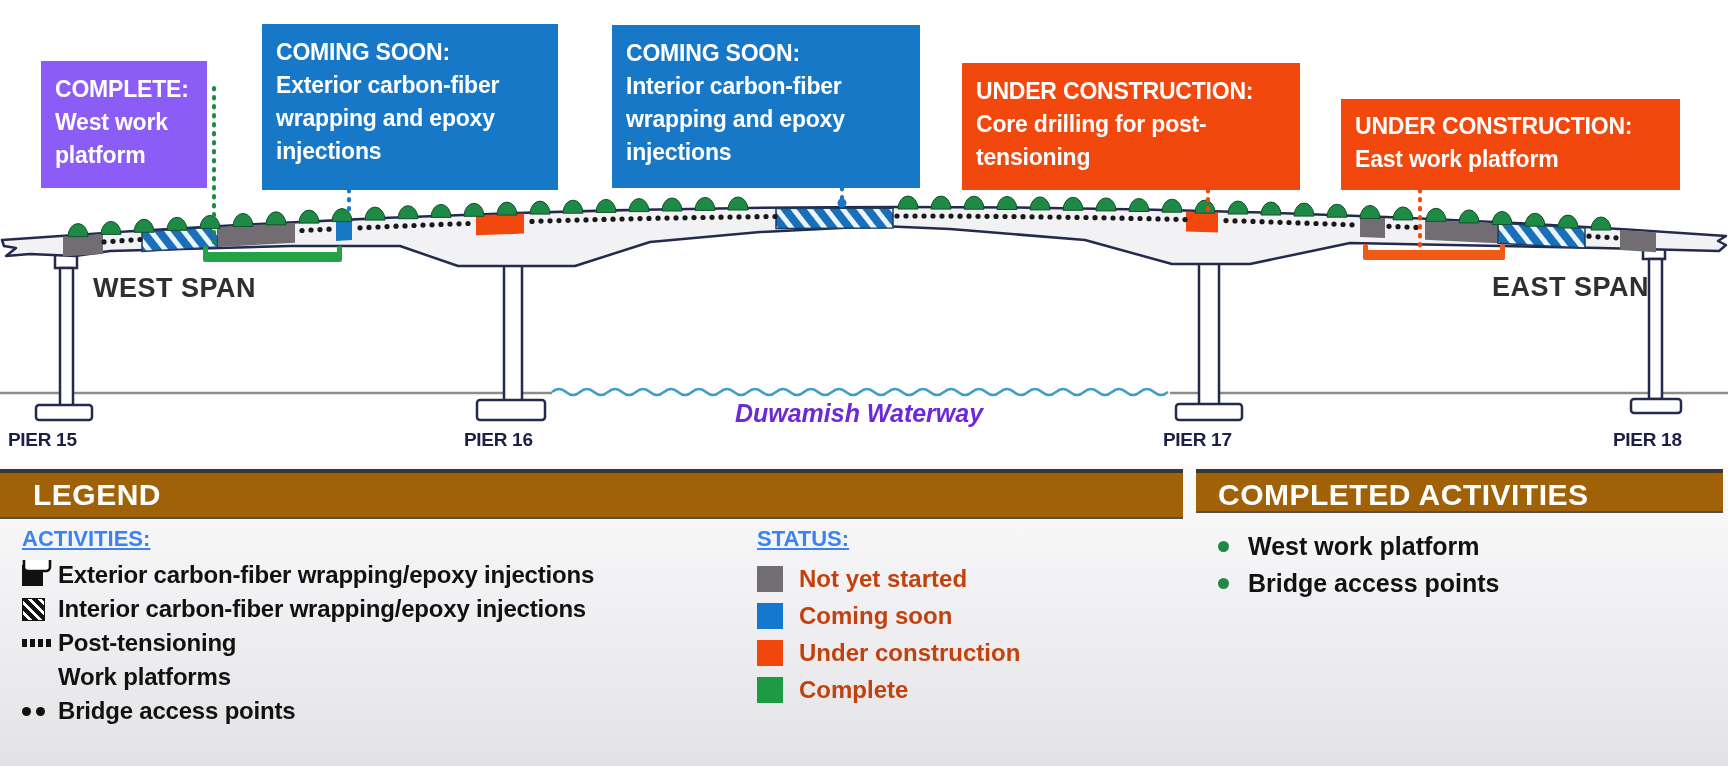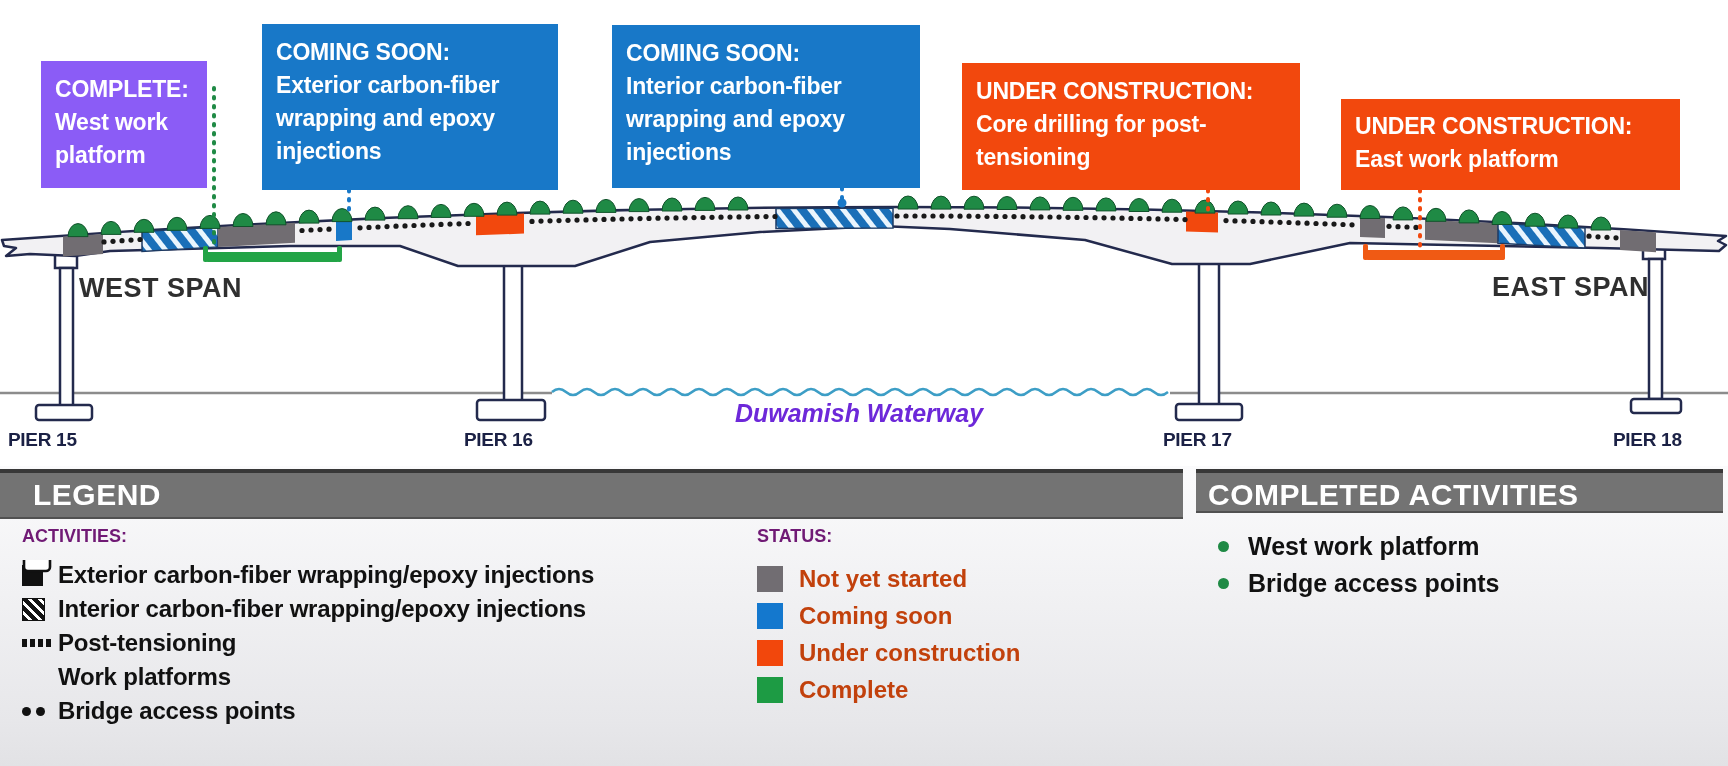--- a/index.html
+++ b/index.html
@@ -11,38 +11,38 @@
            letter-spacing:-.2px;padding:12px 14px;box-sizing:border-box;}
   .callout .co-status{display:block;}
   .co-green  {left:41px;  top:61px; width:166px; height:127px; background:#8b5cf6;}
   .co-blue1  {left:262px; top:24px; width:296px; height:166px; background:#1878C8;}
   .co-blue2  {left:612px; top:25px; width:308px; height:163px; background:#1878C8;}
   .co-orange1{left:962px; top:63px; width:338px; height:127px; background:#F2480D;}
   .co-orange2{left:1341px;top:99px; width:339px; height:91px;  background:#F2480D;padding-top:11px;}
 
   
   .span-label{position:absolute;font-size:27px;font-weight:600;color:#2f2f2f;letter-spacing:.5px;}
-  .lbl-west   {left:79px;  top:273px;}
+  .lbl-west   {left:93px;  top:273px;}
   .lbl-central{left:756px; top:253px;}
   .lbl-east   {left:1492px;top:272px;}
   .pier-label{position:absolute;top:429px;font-size:19px;font-weight:700;color:#1B2145;letter-spacing:-.3px;}
   .pl-15{left:8px;} .pl-16{left:464px;} .pl-17{left:1163px;} .pl-18{left:1613px;}
   .waterway{position:absolute;left:668px;top:399px;width:382px;text-align:center;
             font-size:25px;font-style:italic;font-weight:700;color:#6d28d9;}
 
   
   .bottom-panel{position:absolute;left:0;top:466px;width:1728px;height:300px;
                 background:linear-gradient(#fbfbfc, #e7e7ea 85%, #e2e2e5);}
-  .bar{position:absolute;top:469px;height:44px;background:#737373;
+  .bar{position:absolute;top:469px;height:44px;background:#a16207;
        border-top:4px solid #383838;border-bottom:2px solid #515151;
        color:#fff;font-size:30px;font-weight:700;line-height:44px;letter-spacing:.5px;box-sizing:content-box;}
   .legend-bar{left:0;width:1150px;padding-left:33px;}
-  .completed-bar{left:1196px;width:527px;padding-left:12px;box-sizing:border-box;}
-
-  .col-head{position:absolute;font-size:18px;font-weight:700;color:#701a75;}
+  .completed-bar{left:1196px;width:527px;padding-left:22px;box-sizing:border-box;}
+
+  .col-head{position:absolute;font-size:22px;font-weight:700;color:#3b82f6;text-decoration:underline;}
   .head-activities{left:22px;top:526px;}
   .head-status{left:757px;top:526px;}
 
   .act-col{position:absolute;left:22px;top:558px;}
   .act-row{display:flex;align-items:center;height:34px;}
   .act-icon{width:36px;flex:0 0 36px;display:flex;align-items:center;}
   .act-text{font-size:24px;font-weight:700;color:#111;letter-spacing:-.2px;}
 
   .icon-solid-square{width:21px;height:21px;background:#111;}
   .icon-hatch-square{width:21px;height:21px;border:1px solid #111;

